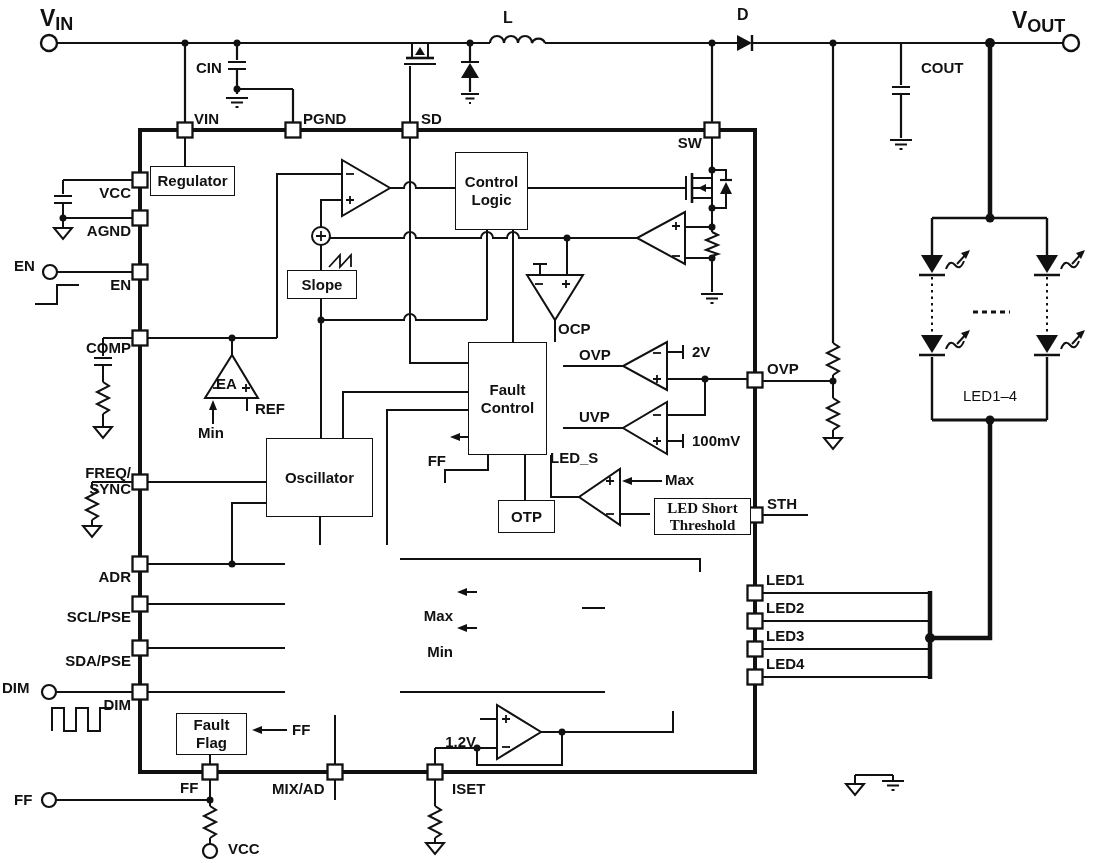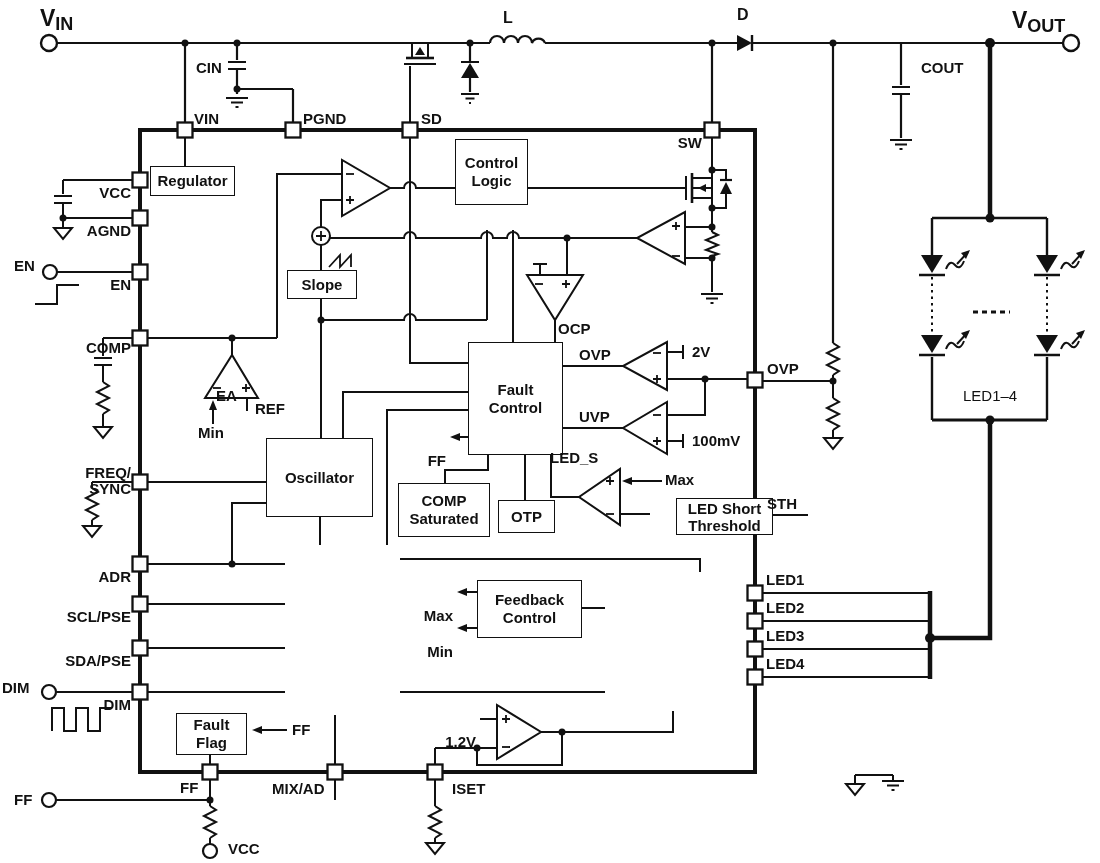--- a/index.html
+++ b/index.html
@@ -269,27 +269,25 @@
     <rect x="747.5" y="641.5" width="15" height="15"></rect>
     <rect x="747.5" y="669.5" width="15" height="15"></rect>
     <rect x="202.5" y="764.5" width="15" height="15"></rect>
     <rect x="327.5" y="764.5" width="15" height="15"></rect>
     <rect x="427.5" y="764.5" width="15" height="15"></rect>
   </g>
 </svg>
 
 <div class="blk" style="left:150px;top:166px;width:85px;height:30px;">Regulator</div>
 <div class="blk" style="left:287px;top:270px;width:70px;height:29px;">Slope</div>
-<div class="blk" style="left:455px;top:139px;width:73px;height:66px;">Control Logic</div>
+<div class="blk" style="left:455px;top:152px;width:73px;height:78px;">Control Logic</div>
 <div class="blk" style="left:266px;top:438px;width:107px;height:79px;">Oscillator</div>
-<div class="blk" style="left:468px;top:342px;width:95px;height:113px;">Fault Control</div>
-<div class="blk" style="left:398px;top:483px;width:92px;height:54px;">COMP Saturated</div>
+<div class="blk" style="left:468px;top:342px;width:79px;height:113px;">Fault Control</div>
 <div class="blk" style="left:498px;top:500px;width:57px;height:33px;">OTP</div>
-<div class="blk" style="left:676px;top:498px;width:97px;height:37px;line-height:17px;">LED Short Threshold</div>
-<div class="blk" style="left:477px;top:580px;width:105px;height:58px;">Feedback Control</div>
+<div class="blk" style="left:654px;top:498px;width:97px;height:37px;line-height:17px;font-family:Liberation Serif, serif;">LED Short Threshold</div>
 <div class="blk" style="left:176px;top:713px;width:71px;height:42px;">Fault Flag</div>
 
 <div class="bigterm" style="left:40px;top:5px;"><span class="v">V</span><span class="sub">IN</span></div>
 <div class="bigterm" style="left:1012px;top:7px;"><span class="v">V</span><span class="sub">OUT</span></div>
 
 <div class="lbl" style="left:196px;top:60px;">CIN</div>
 <div class="lbl" style="left:921px;top:60px;">COUT</div>
 <div class="lbl" style="left:503px;top:10px;font-size:16px;">L</div>
 <div class="lbl" style="left:737px;top:7px;font-size:16px;">D</div>
 <div class="lbl norm" style="left:963px;top:388px;">LED1–4</div>
@@ -329,15 +327,15 @@
 <div class="lbl" style="left:692px;top:433px;">100mV</div>
 <div class="lbl" style="left:530px;top:450px;padding-left:20px;">LED_S</div>
 <div class="lbl" style="left:665px;top:472px;">Max</div>
 <div class="lbl rt" style="left:395px;top:584px;width:58px;">Max</div>
 <div class="lbl rt" style="left:395px;top:620px;width:58px;">Min</div>
 <div class="lbl" style="left:198px;top:425px;">Min</div>
 <div class="lbl" style="left:255px;top:401px;">REF</div>
 <div class="lbl rt" style="left:400px;top:429px;width:46px;">FF</div>
 <div class="lbl" style="left:292px;top:722px;">FF</div>
 <div class="lbl rt" style="left:420px;top:710px;width:56px;">1.2V</div>
-<div class="lbl" style="left:216px;top:388px;">EA</div>
+<div class="lbl" style="left:216px;top:376px;">EA</div>
 
 </div>
 
 </body></html>

